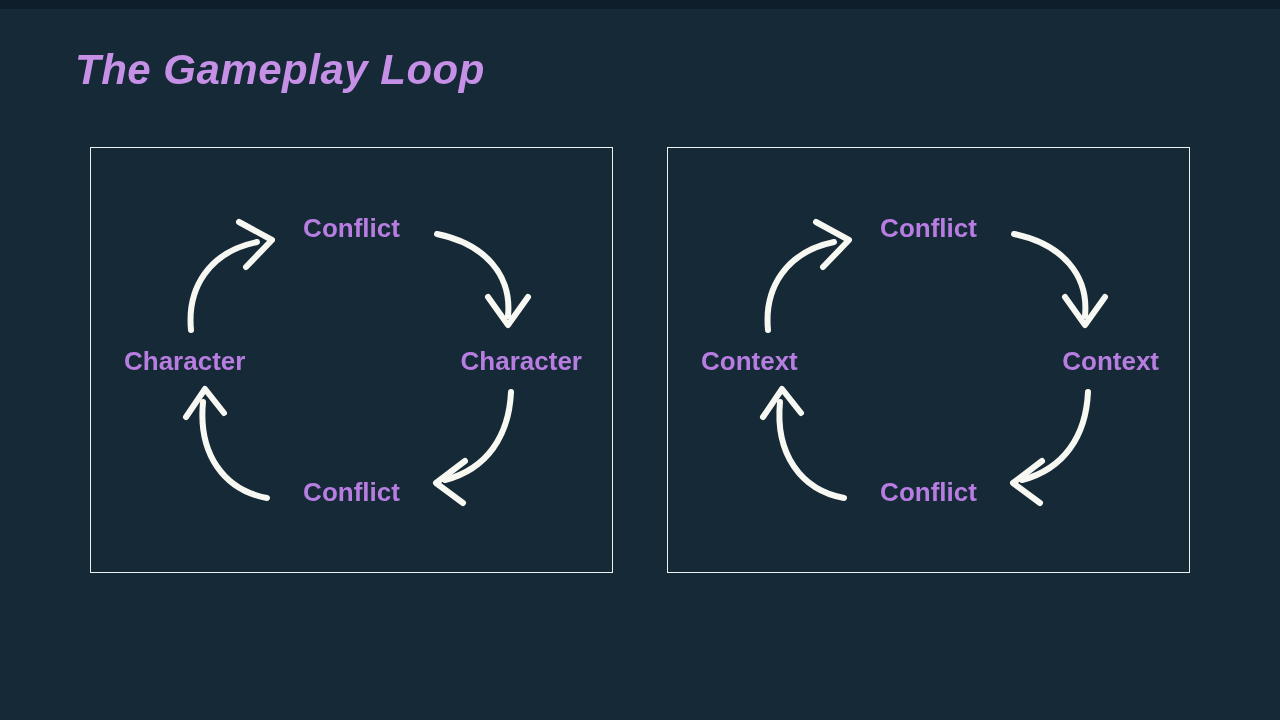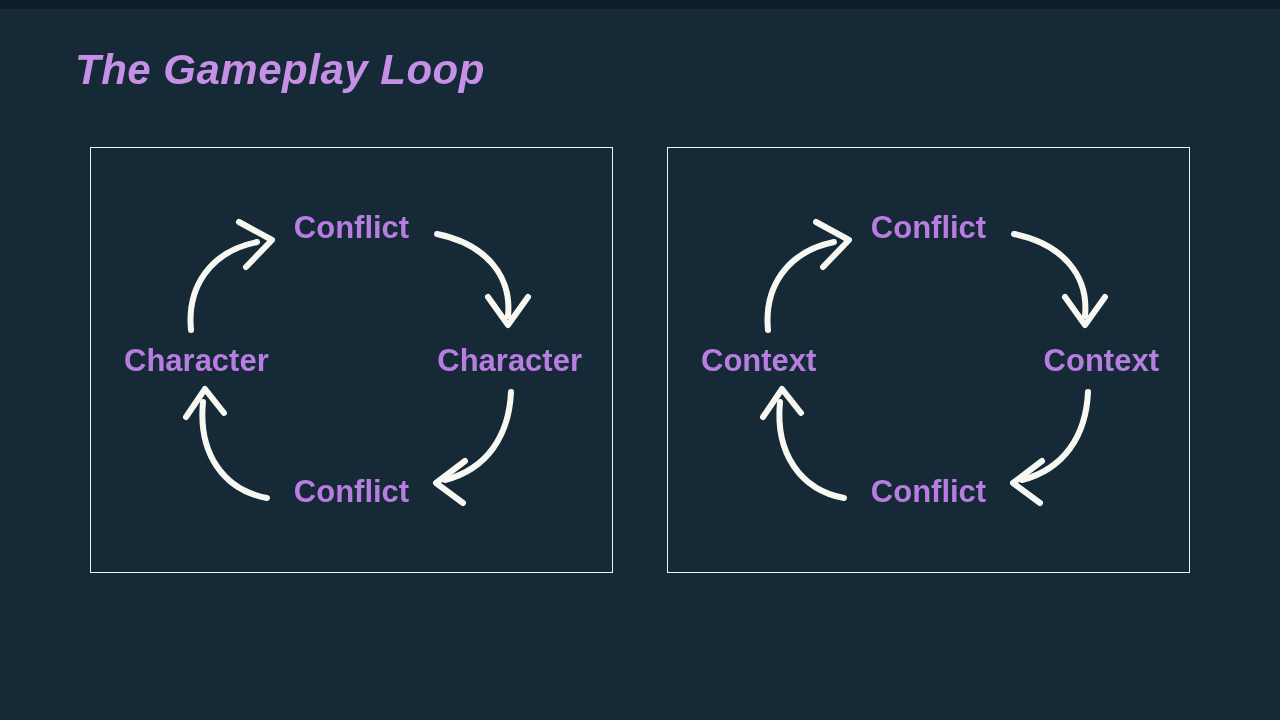--- a/index.html
+++ b/index.html
@@ -56,21 +56,21 @@
   .arrows-svg path, .arrows-svg polyline {
     fill: none;
     stroke: var(--arrow-color);
     stroke-width: 6;
     stroke-linecap: round;
     stroke-linejoin: round;
   }
   .node {
     position: absolute;
     color: var(--node-color);
-    font-size: 31px;
+    font-size: 26px;
     font-weight: bold;
     line-height: 34px;
     white-space: nowrap;
   }
   .node-top    { top: 63px;  left: 0; width: 100%; text-align: center; }
   .node-bottom { top: 327px; left: 0; width: 100%; text-align: center; }
   .node-left   { top: 196px; left: 33px; }
   .node-right  { top: 196px; right: 30px; }
 </style>
 </head>

